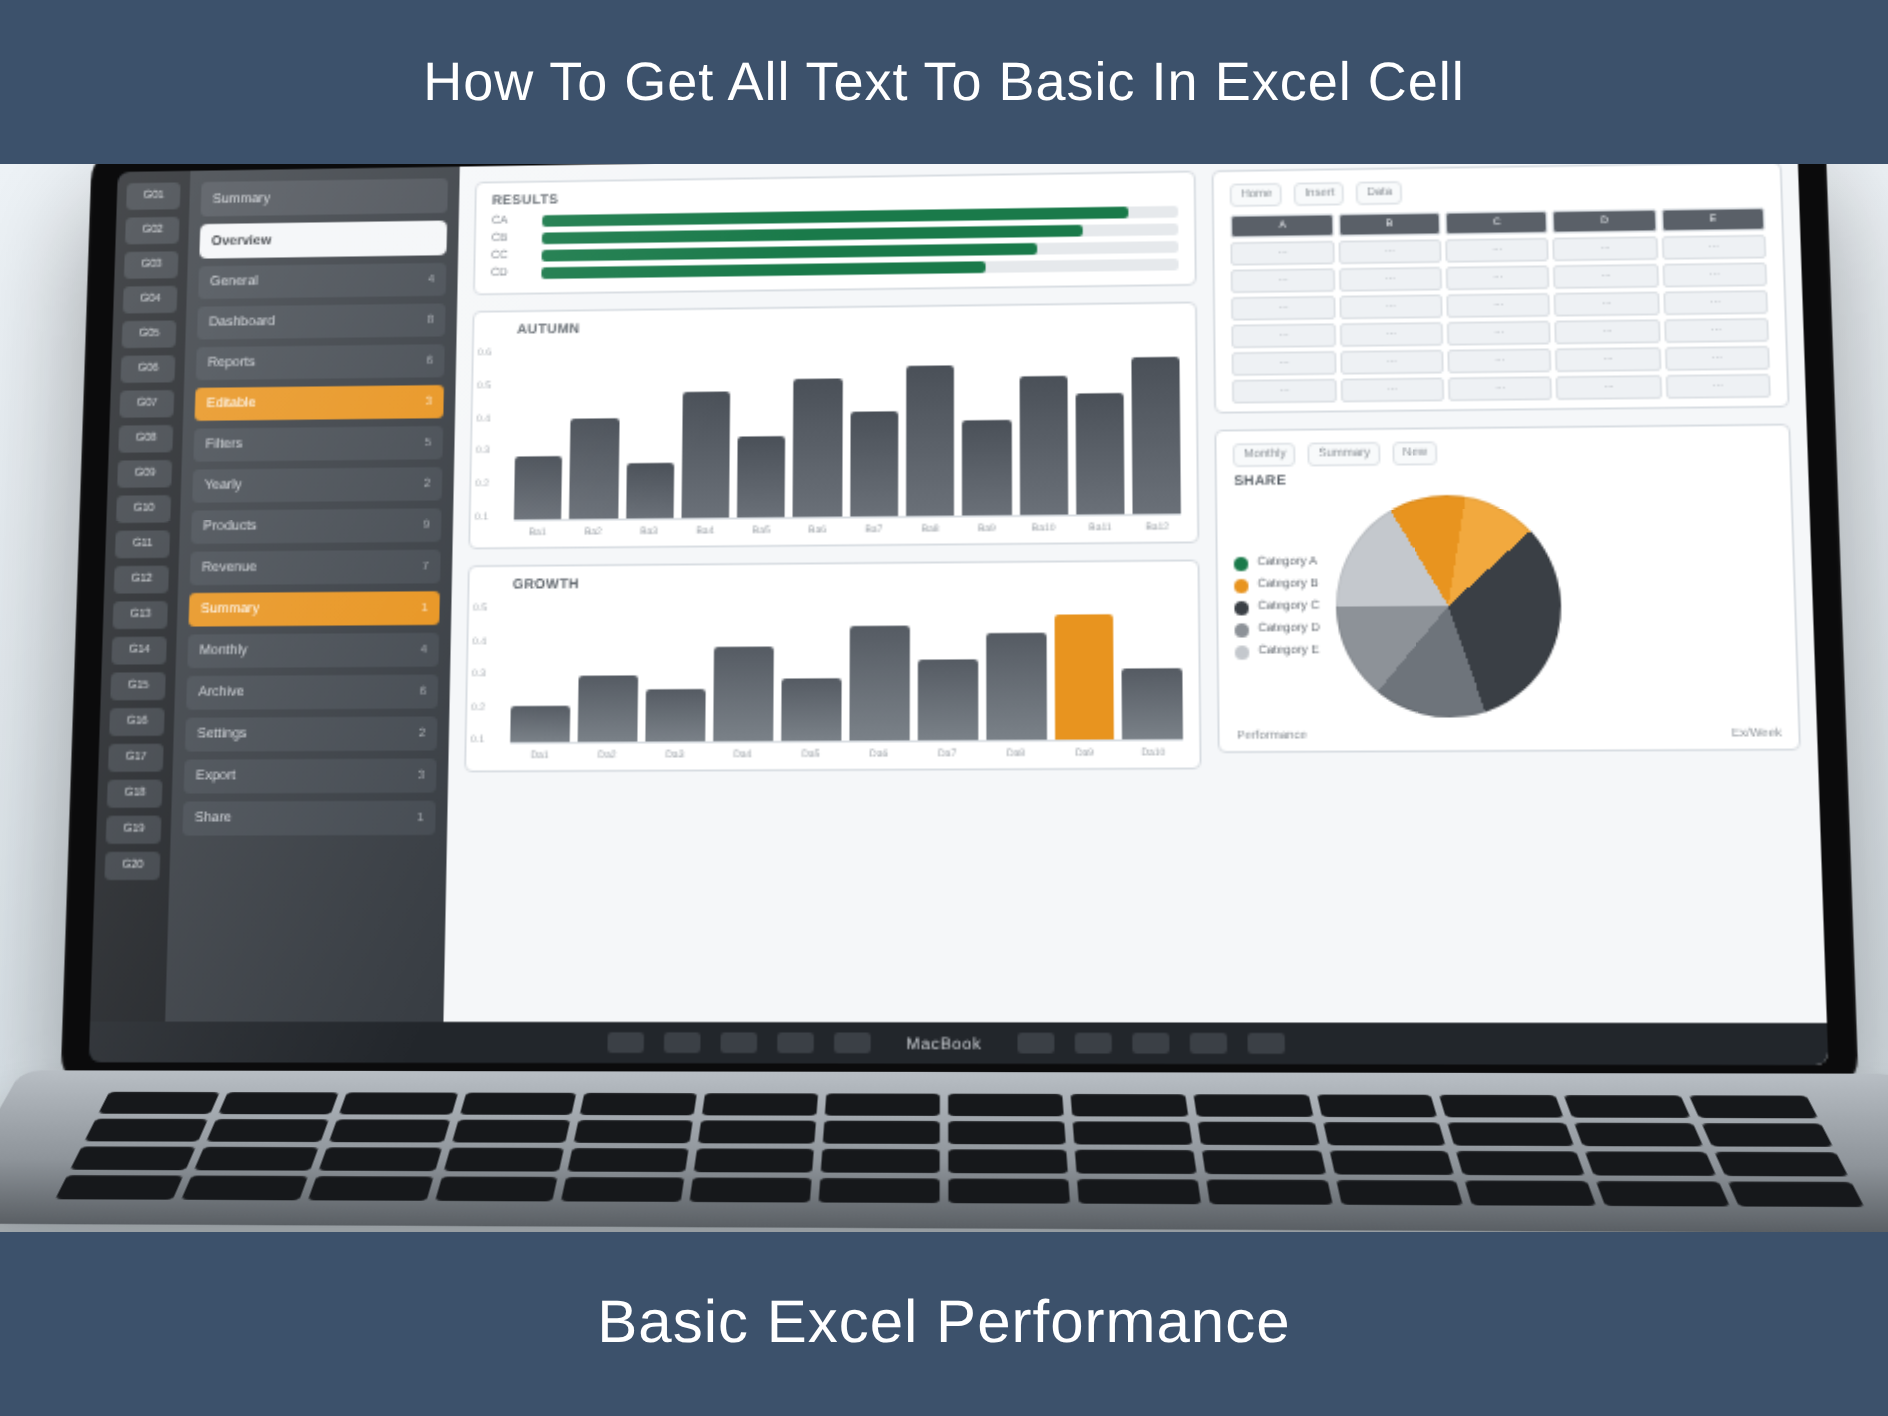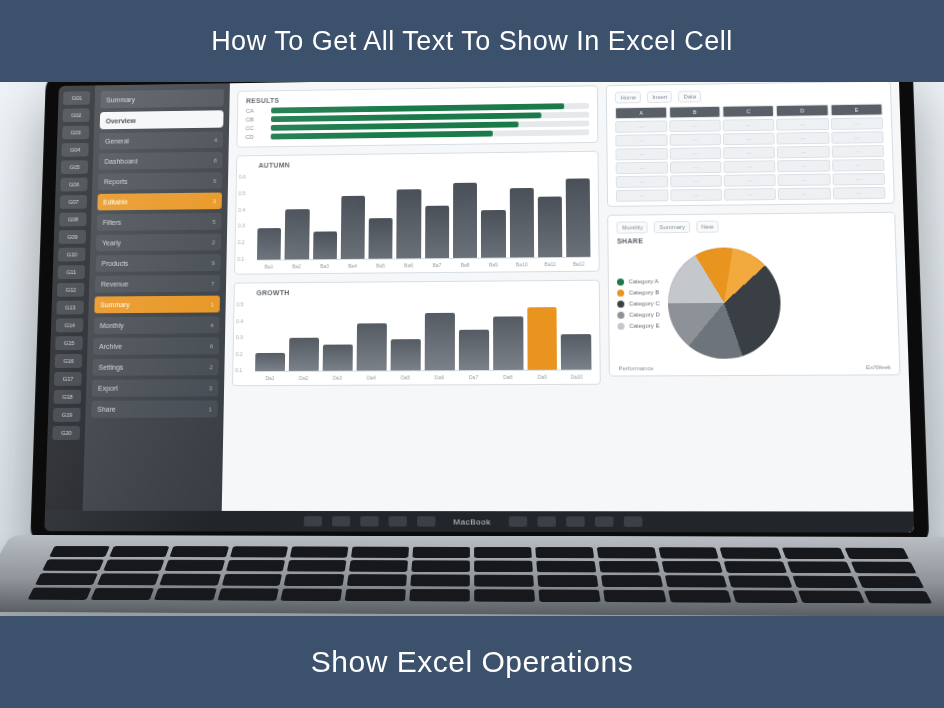--- a/index.html
+++ b/index.html
@@ -218,21 +218,21 @@
     pointer-events:none;
     border-radius:6px;
   }
   .tabs-top { display:flex; gap:6px; margin-bottom:4px;}
   .tabs-top .t { font-size:6px; color:#8a9096; padding:2px 4px; border:1px solid #e0e4e8; border-radius:3px; background:#f8fafb;}
 </style>
 </head>
 <body>
 
 <div class="header-banner">
-  <span>How To Get All Text To Show In Excel Cell</span>
+  <span>How To Get All Text To Basic In Excel Cell</span>
 </div>
 
 <div class="stage">
   <div class="laptop">
     <div class="screen-bezel">
       <div class="screen">
 
         <div class="rail" id="rail">
             <div class="chip">G01</div>
             <div class="chip">G02</div>
@@ -602,14 +602,14 @@
           <div class="k"></div>
           <div class="k"></div>
           <div class="k"></div>
           <div class="k"></div>
         </div>
     </div>
   </div>
 </div>
 
 <div class="footer-banner">
-  <span>Show Excel Operations</span>
+  <span>Basic Excel Performance</span>
 </div>
 
 </body></html>

